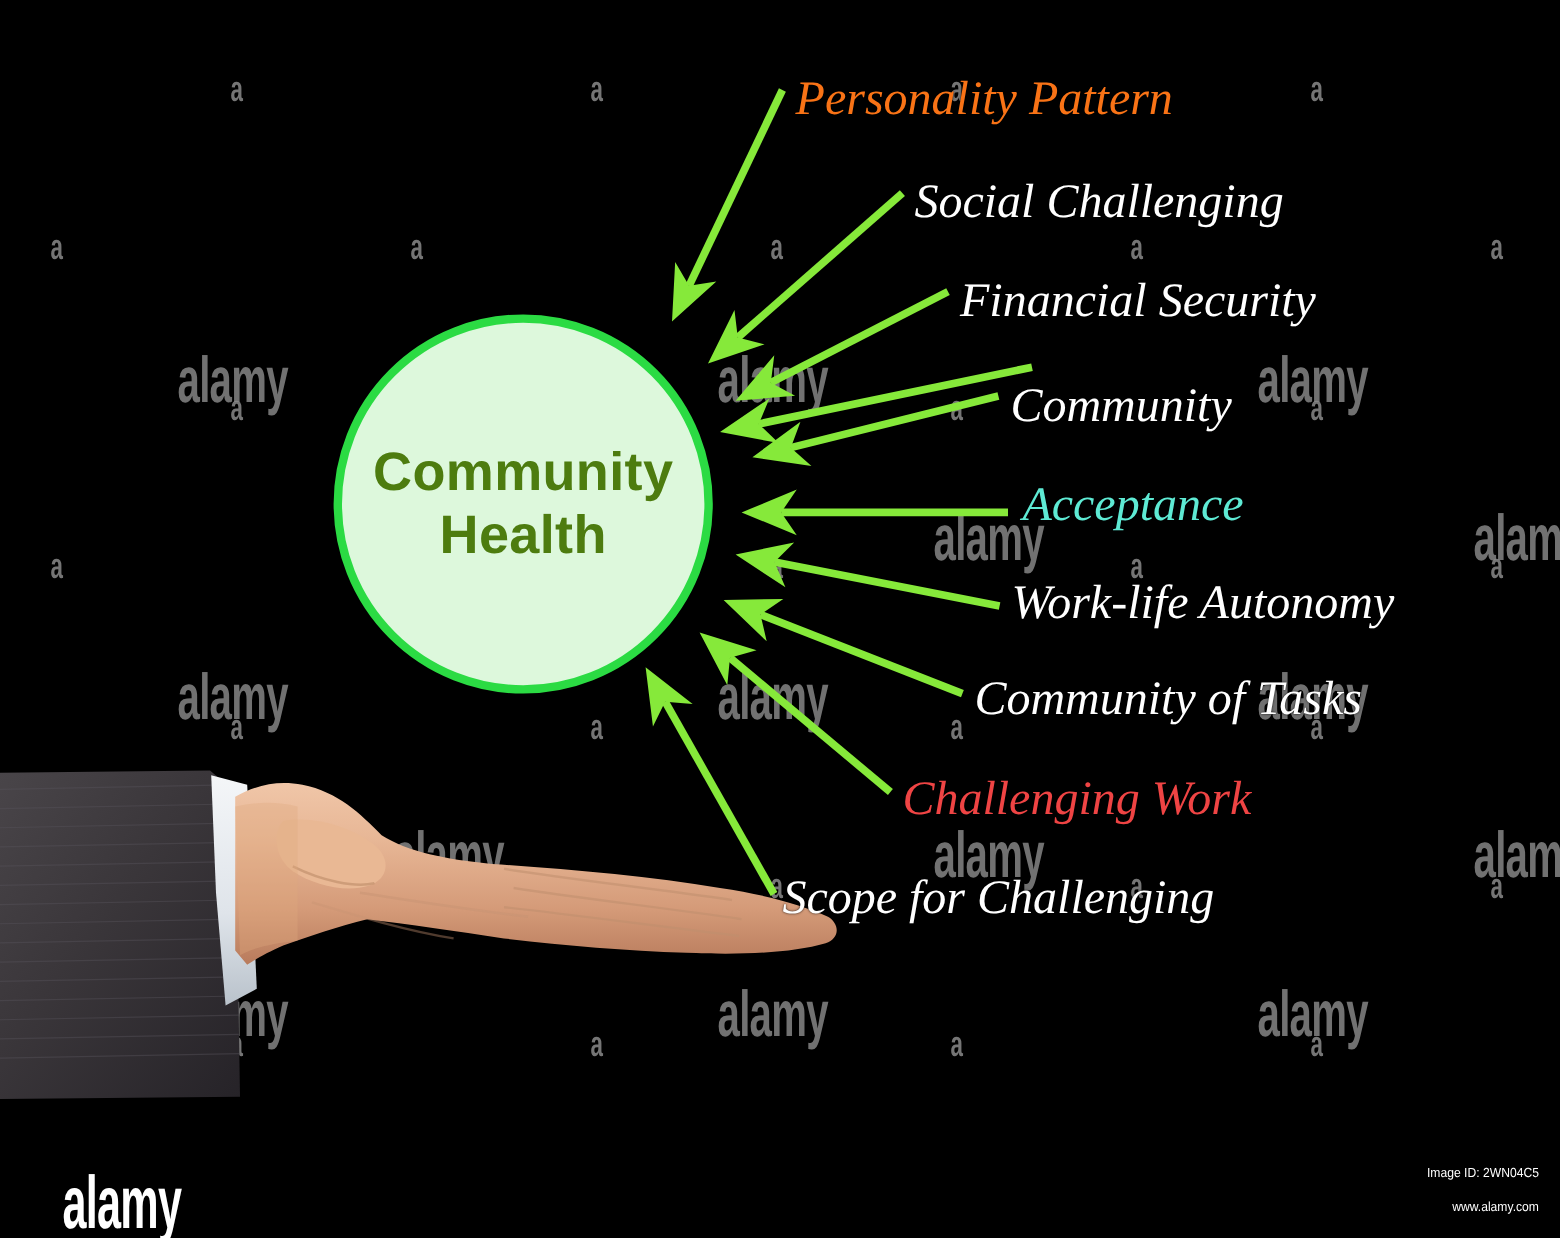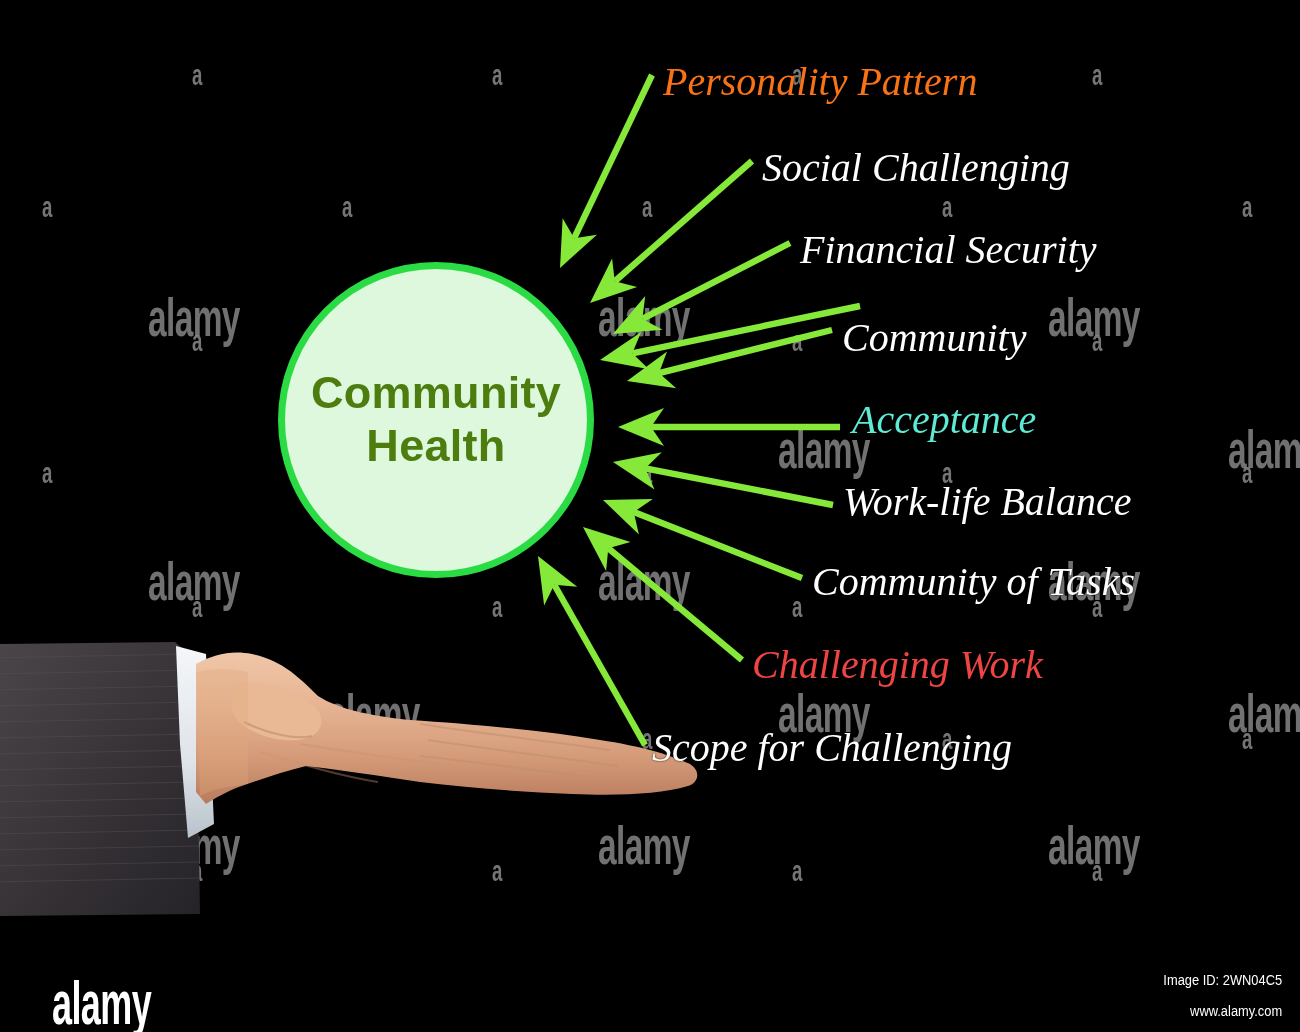--- a/index.html
+++ b/index.html
@@ -87,21 +87,21 @@
     line-height:1;
     letter-spacing:-1px;
     transform:scaleX(.58);
     transform-origin:left top;
   }
   .footer-right{
     position:absolute;right:18px;top:13px;
     text-align:right;
     color:#ffffff;
     font-family:"Liberation Sans", sans-serif;
-    font-size:14px;
+    font-size:11px;
     line-height:1;
   }
   .footer-right div{transform:scaleX(.92);transform-origin:right top;}
   .footer-right .fr-2{margin-top:17px;}
 </style>
 </head>
 <body>
 
 <div id="stage">
 
@@ -278,21 +278,21 @@
     <div class="circle-label">Community
 Health</div>
   </div>
 
   <div id="label-layer">
       <div class="lbl" style="left: 663px; top: 62px; color: #f97316;">Personality Pattern</div>
       <div class="lbl" style="left: 762px; top: 148px; color: rgb(255, 255, 255);">Social Challenging</div>
       <div class="lbl" style="left: 800px; top: 230px; color: rgb(255, 255, 255);">Financial Security</div>
       <div class="lbl" style="left: 842px; top: 318px; color: rgb(255, 255, 255);">Community</div>
       <div class="lbl" style="left: 852px; top: 400px; color: #5eead4;">Acceptance</div>
-      <div class="lbl" style="left: 843px; top: 482px; color: rgb(255, 255, 255);">Work-life Balance</div>
+      <div class="lbl" style="left: 843px; top: 482px; color: rgb(255, 255, 255);">Work-life Autonomy</div>
       <div class="lbl" style="left: 812px; top: 562px; color: rgb(255, 255, 255);">Community of Tasks</div>
       <div class="lbl" style="left: 752px; top: 645px; color: #ef4444;">Challenging Work</div>
       <div class="lbl" style="left: 652px; top: 728px; color: rgb(255, 255, 255);">Scope for Challenging</div>
     </div>
 
   <div class="footer">
     <div class="footer-logo">alamy</div>
     <div class="footer-right">
       <div class="fr-1">Image ID: 2WN04C5</div>
       <div class="fr-2">www.alamy.com</div>

